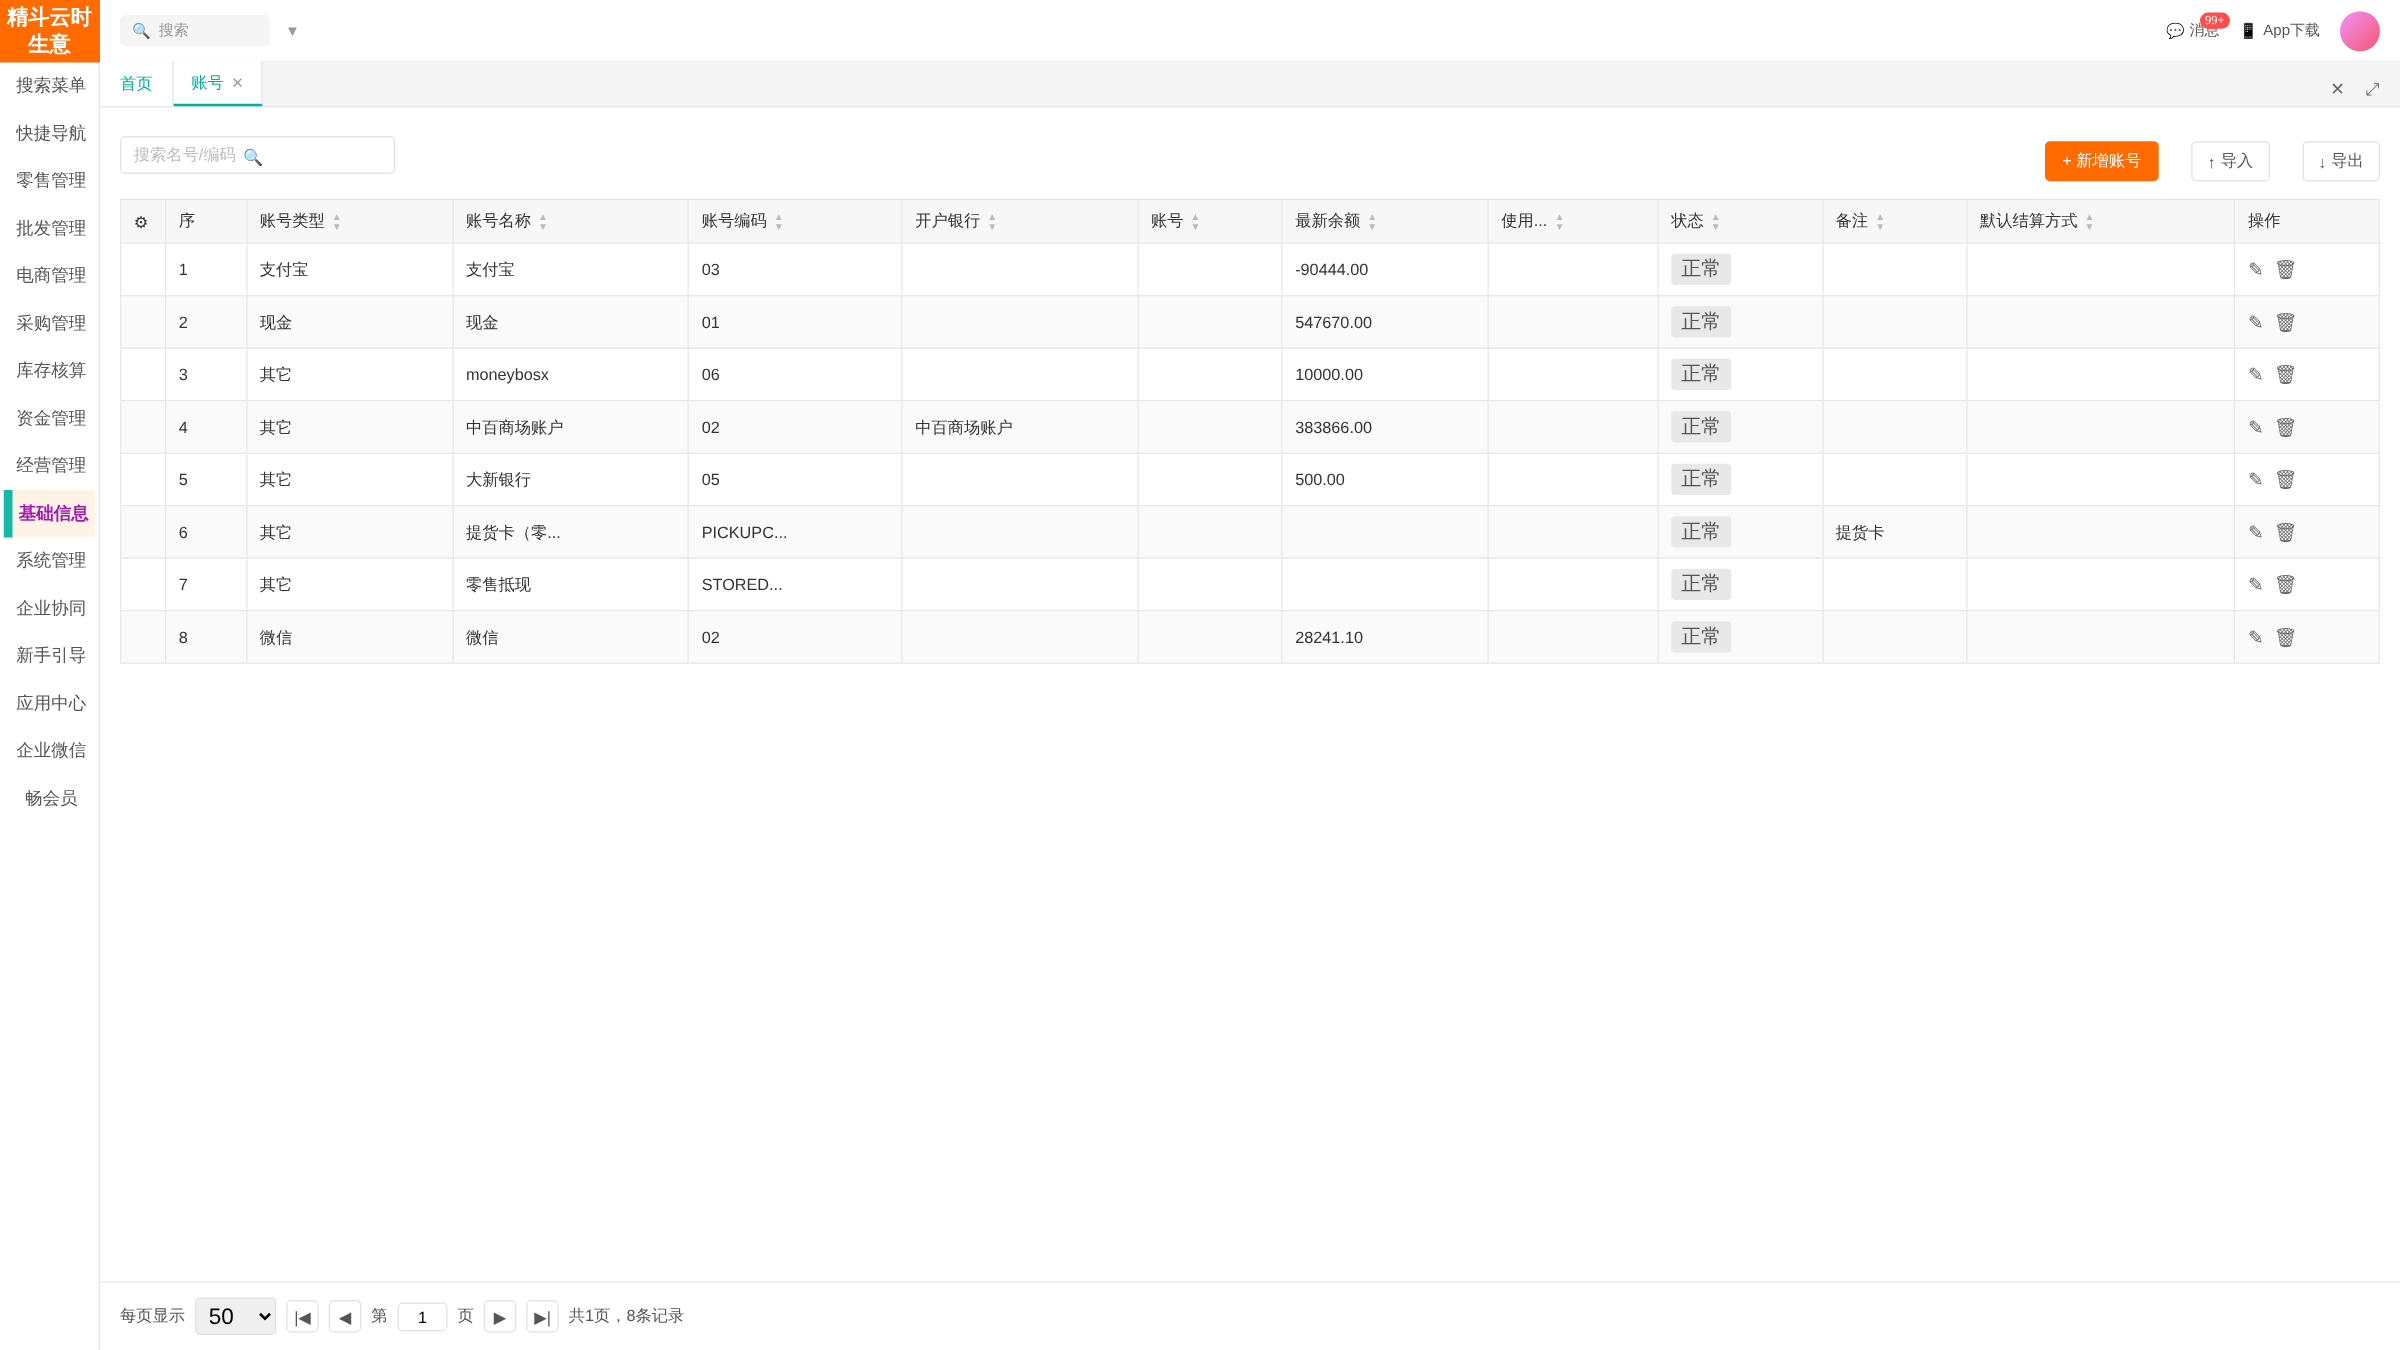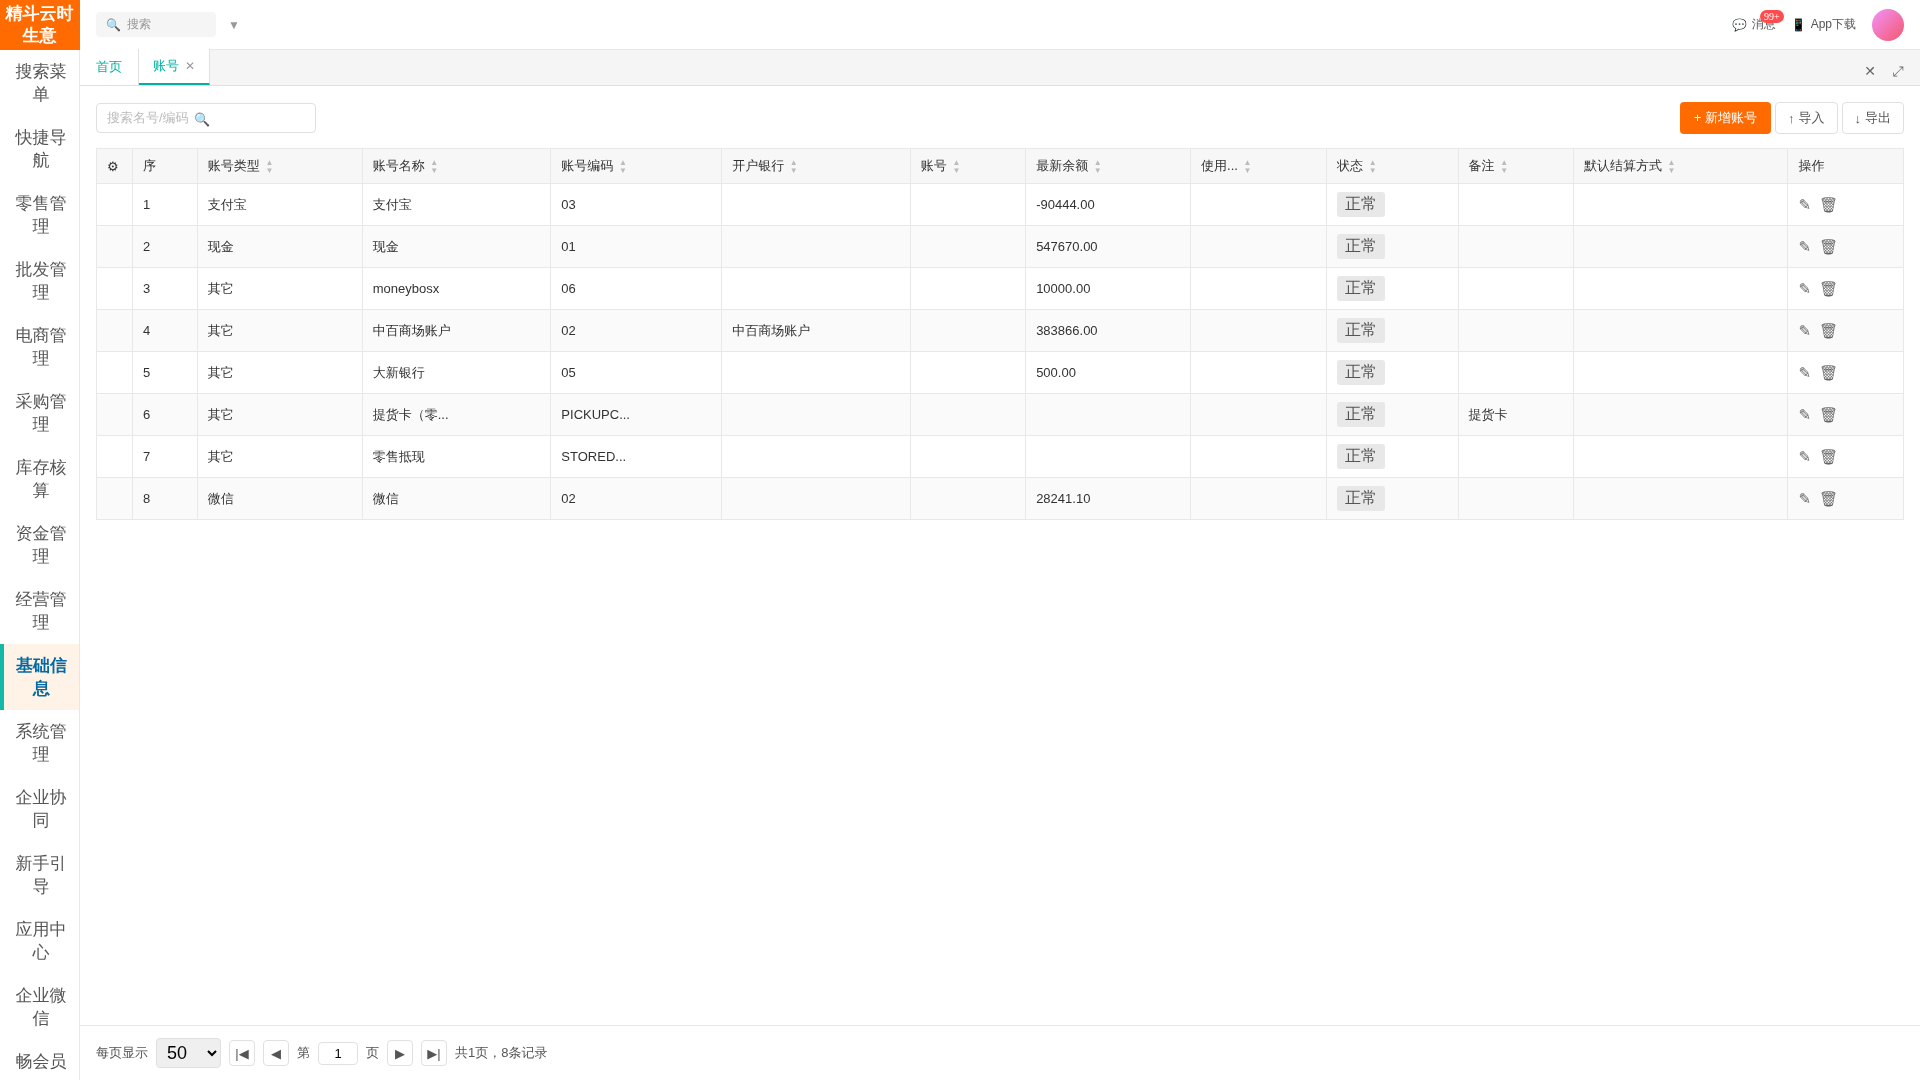--- a/index.html
+++ b/index.html
@@ -27,25 +27,25 @@
       font-weight: bold;
       text-align: center;
       padding: 4px;
       line-height: 1.3;
     }
     .sidebar-item {
       width: 100%;
       padding: 10px 5px;
       text-align: center;
       color: #555;
-      font-size: 17px;
+      font-size: 14px;
       cursor: pointer;
       border-left: 3px solid transparent;
     }
-    .sidebar-item.active { background: #fff3e8; color: #0369a1; border-left: 4px solid #14b8a6; font-weight: bold; }
+    .sidebar-item.active { background: #fff3e8; color: #a21caf; border-left: 7px solid #14b8a6; font-weight: bold; }
 
     
     .main-area {
       flex: 1;
       display: flex;
       flex-direction: column;
       overflow: hidden;
     }
 
     
@@ -201,21 +201,22 @@
       border-radius: 4px;
       padding: 5px 10px;
       gap: 6px;
       width: 220px;
       font-size: 13px;
       color: #bbb;
     }
     .toolbar-right {
       display: flex;
       align-items: flex-start;
-      gap: 4px;
+      gap: 26px;
+      margin-top: 11px;
     }
     .btn-add {
       background: #ff6b00;
       color: #fff;
       border: none;
       border-radius: 4px;
       padding: 7px 14px;
       font-size: 13px;
       cursor: pointer;
       display: flex;

